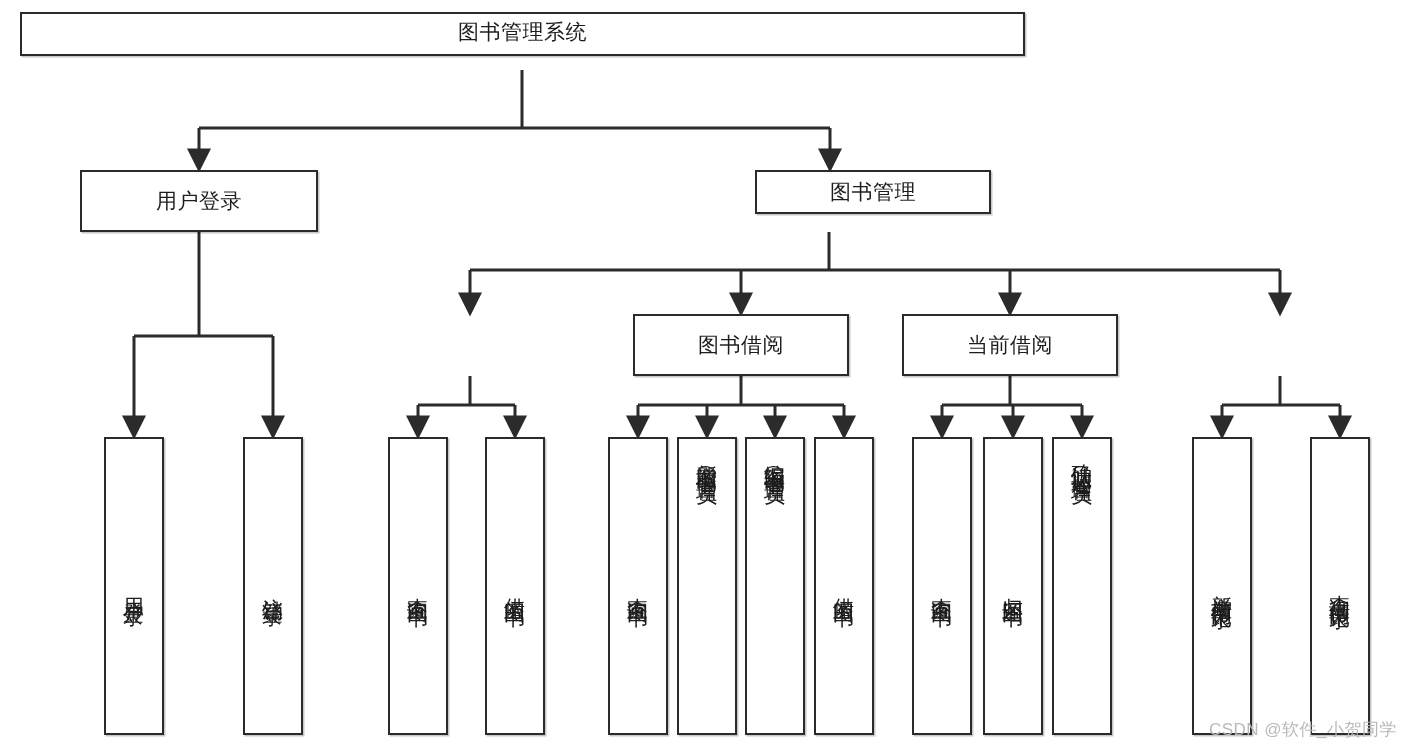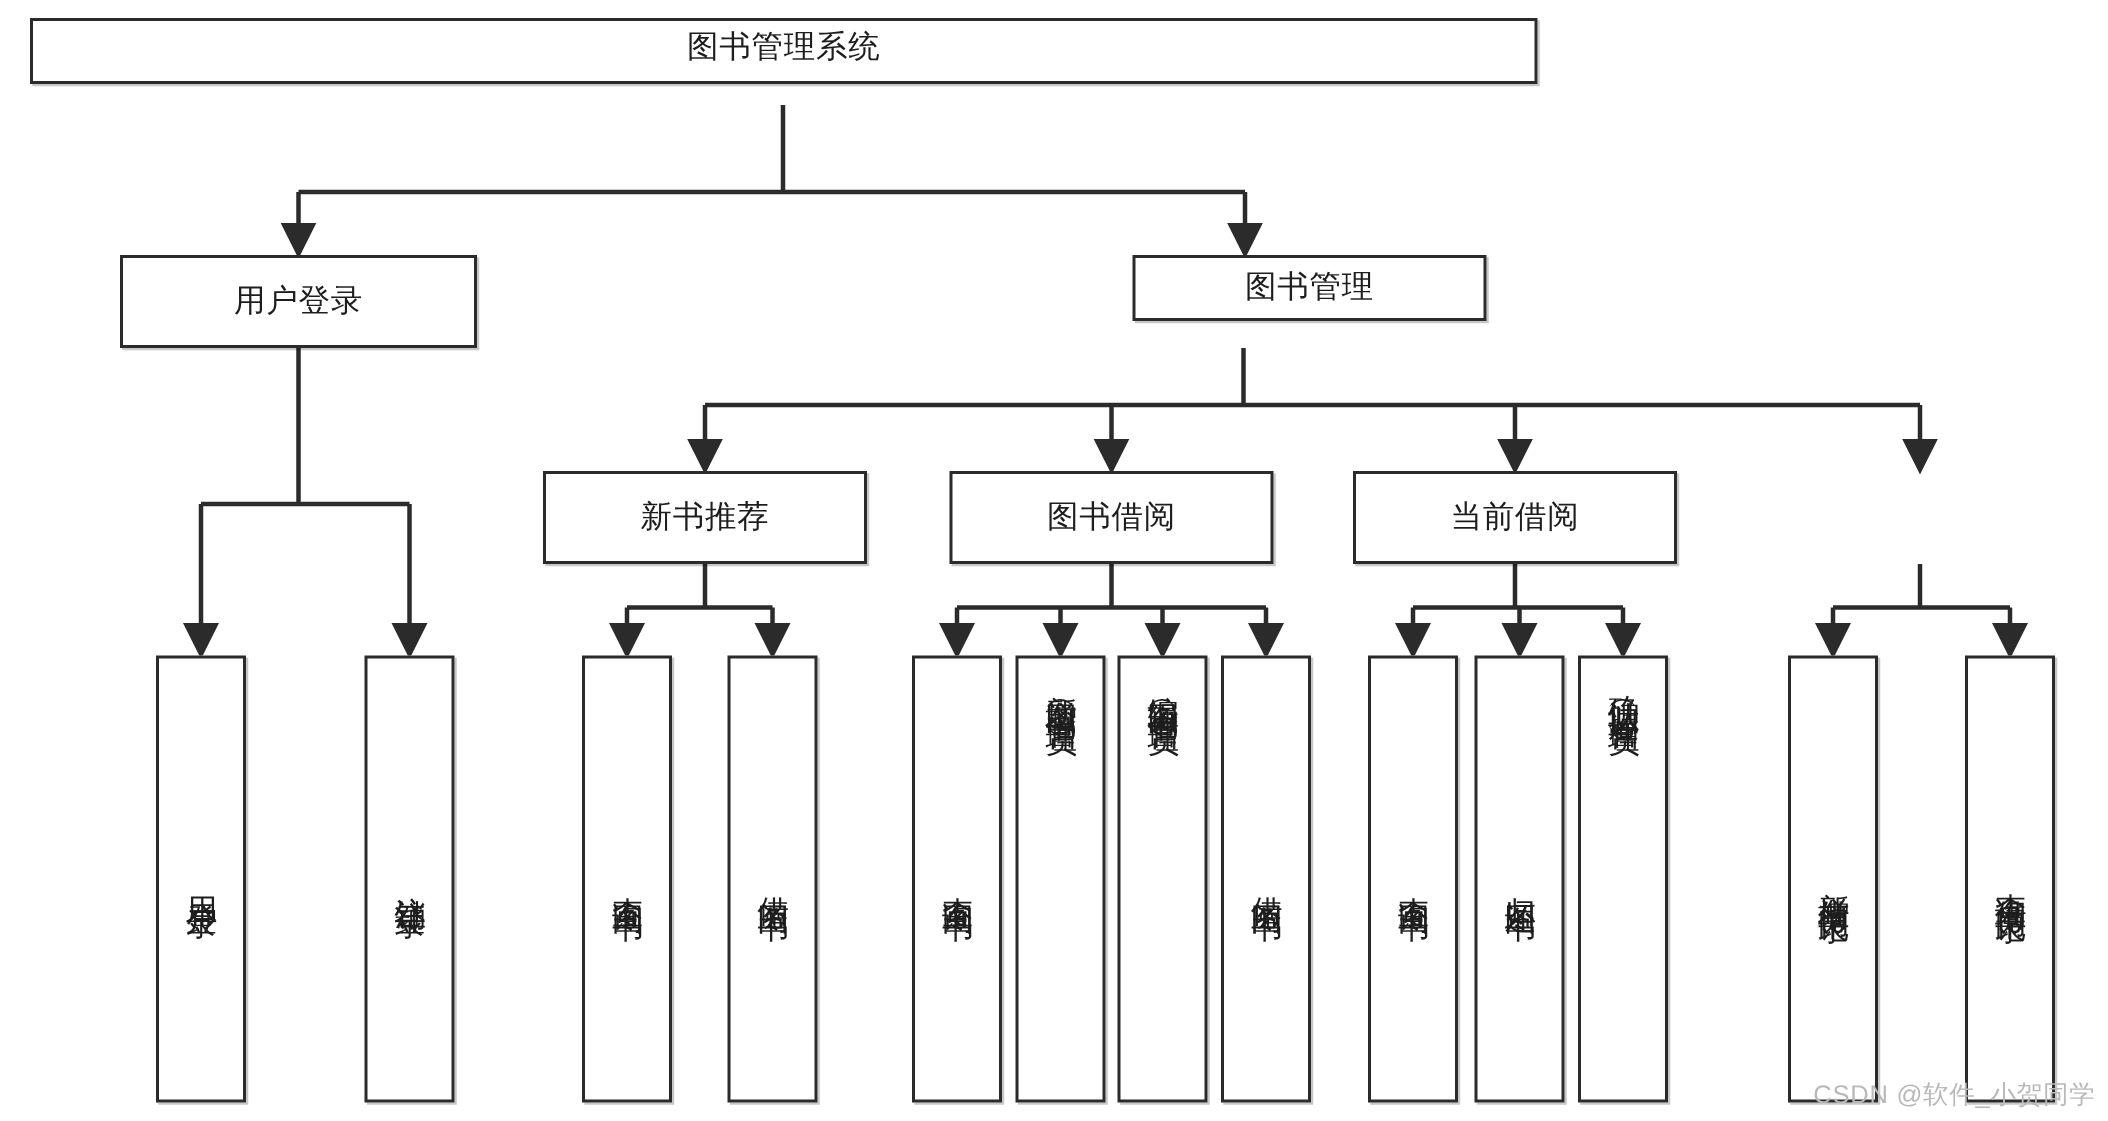--- a/index.html
+++ b/index.html
@@ -116,23 +116,20 @@
     <span class="node-label">图书管理系统</span>
   </div>
 
   <div class="node-box" style="left:80px;top:170px;width:238px;height:62px;">
     <span class="node-label">用户登录</span>
   </div>
   <div class="node-box" style="left:711px;top:170px;width:236px;height:44px;margin-left:44px;">
     <span class="node-label">图书管理</span>
   </div>
 
-  <div class="node-box" style="left:362px;top:314px;width:216px;height:62px;">
-    <span class="node-label">新书推荐</span>
-  </div>
   <div class="node-box" style="left:902px;top:314px;width:216px;height:62px;">
     <span class="node-label">当前借阅</span>
   </div>
   <div class="node-box" style="left:633px;top:314px;width:216px;height:62px;">
     <span class="node-label">图书借阅</span>
   </div>
 
   <div class="node-box vbox centered" style="left:104px;top:437px;width:60px;height:298px;">
     <span class="node-label vertical">用户登录</span>
   </div>

